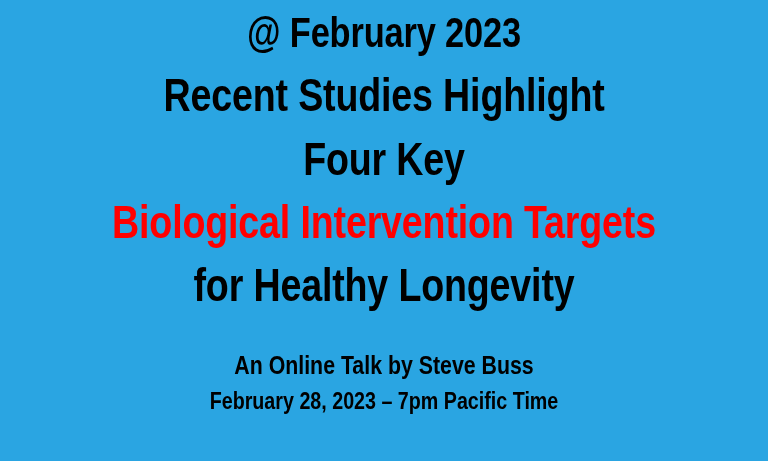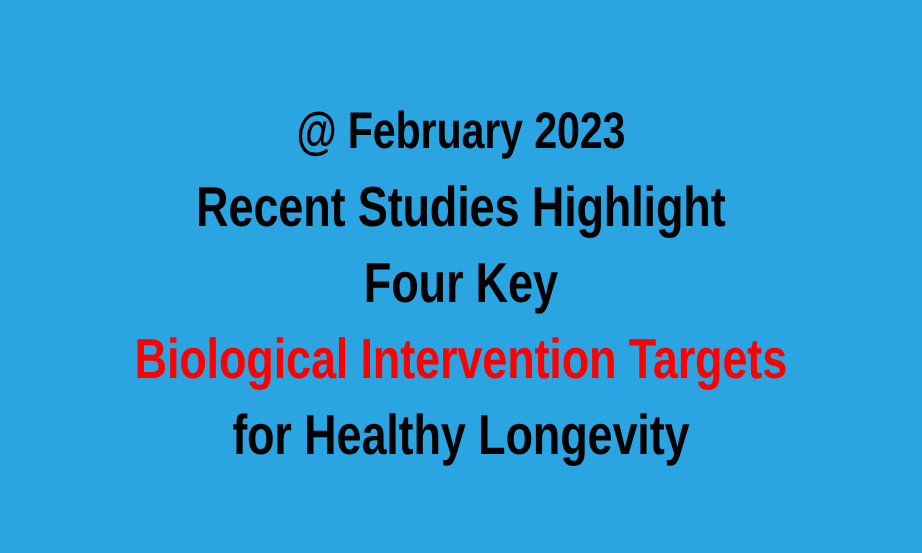--- a/index.html
+++ b/index.html
@@ -16,21 +16,21 @@
     -webkit-font-smoothing: antialiased;
   }
 
   .banner {
     position: relative;
     width: 768px;
     height: 461px;
     background: #2aa5e2;
     box-sizing: border-box;
     display: flex;
-    flex-direction: row;
+    flex-direction: column;
     align-items: center;
   }
 
   
   .title-block {
     width: 100%;
     margin: 0;
     padding: 0;
     text-align: center;
   }
@@ -123,14 +123,19 @@
 
     <span class="title-line line-headline-1">Recent Studies Highlight</span>
 
     <span class="title-line line-headline-2">Four Key</span>
 
     <span class="title-line line-highlight">Biological Intervention Targets</span>
 
     <span class="title-line line-headline-3">for Healthy Longevity</span>
   </div>
 
+  <div class="subtitle-block">
+    <span class="subtitle-line line-speaker">An Online Talk by Steve Buss</span>
+
+    <span class="subtitle-line line-datetime">February 28, 2023 – 7pm Pacific Time</span>
+  </div>
 
 </div>
 
 </body></html>

